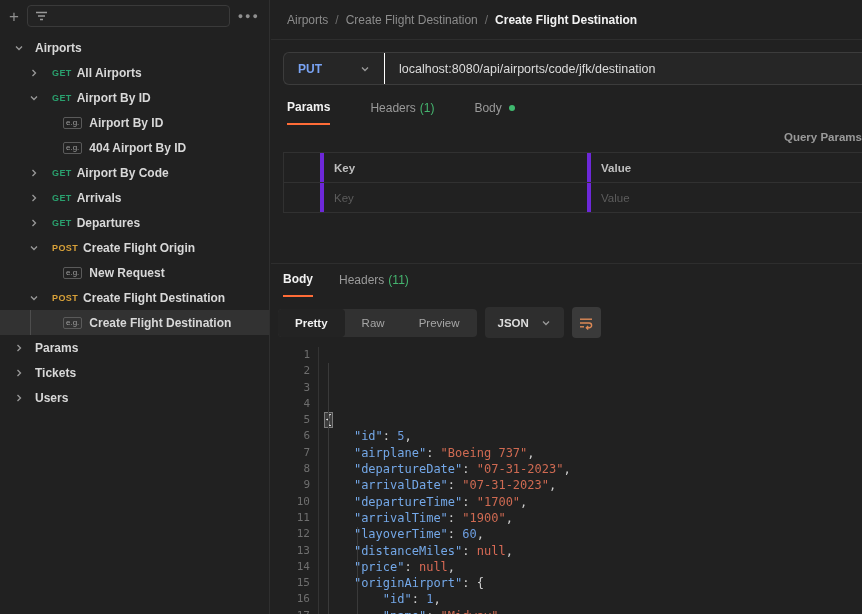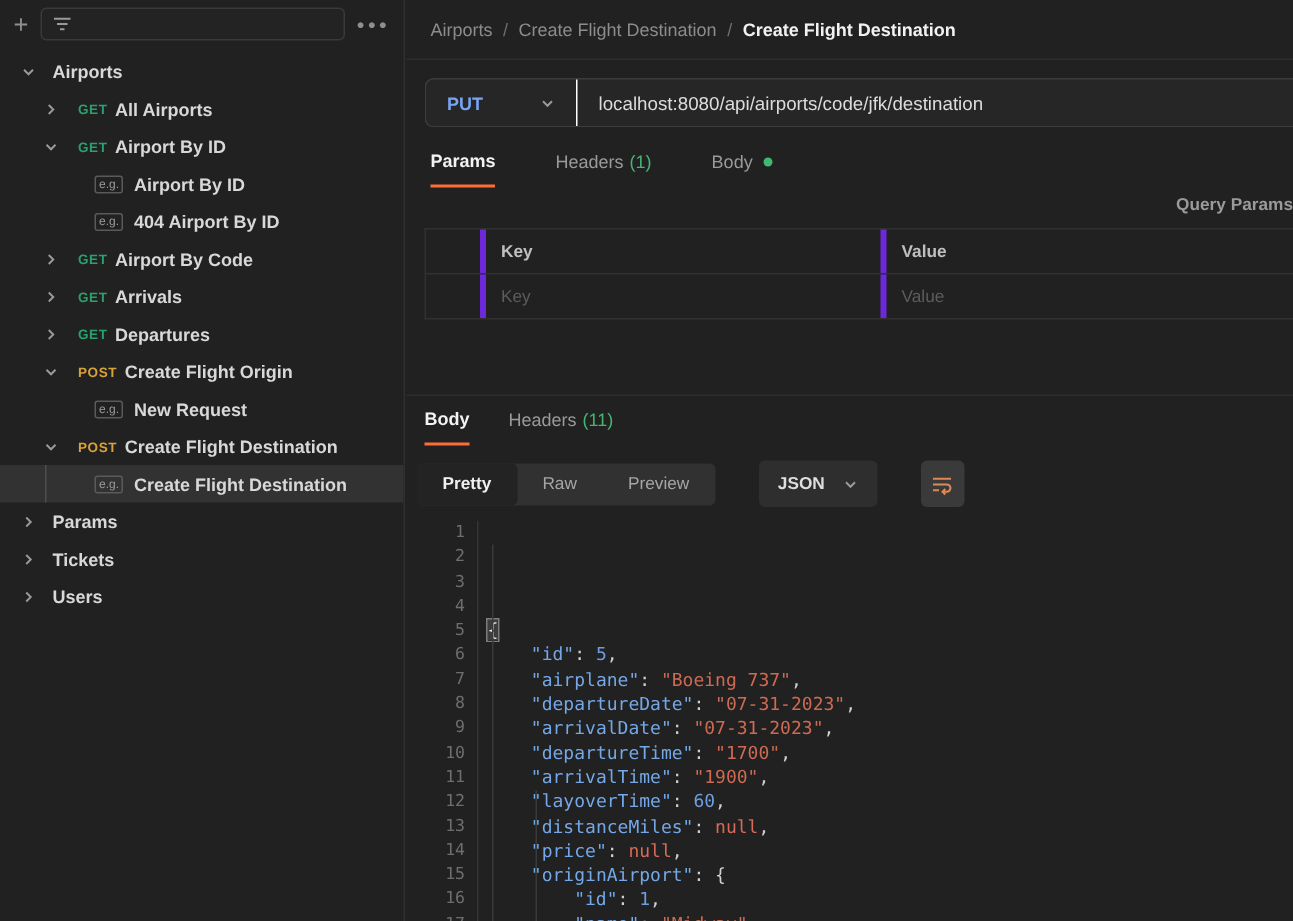--- a/index.html
+++ b/index.html
@@ -76,21 +76,21 @@
   .qp-table { margin:9px 0 0 12px; border:1px solid #313131; border-right:none; }
   .qp-row { display:grid; grid-template-columns:36px 267px 1fr; }
   .qp-row.head { border-bottom:1px solid #313131; }
   .qp-cell { height:29px; display:flex; align-items:center; padding-left:10px; border-left:4px solid #6d28d9; }
   .qp-cell:first-child { border-left:none; }
   .qp-row.head .qp-cell { font-weight:700; font-size:11.5px; color:#bfbfbf; }
   .qp-row.body .qp-cell { font-size:11.5px; color:#5c5c5c; cursor:text; }
   .pane-divider { position:absolute; left:0; right:0; top:263px; height:1px; background:#2e2e2e; }
   .resp { position:absolute; left:0; right:0; top:264px; bottom:0; }
   .resp-tabs { display:flex; gap:26px; padding-left:12px; margin-top:8px; font-size:12px; }
-  .resp-toolbar { display:flex; gap:29px; margin:10px 0 0 7px; align-items:center; }
+  .resp-toolbar { display:flex; gap:8px; margin:10px 0 0 7px; align-items:center; }
   .segmented { display:flex; background:#313131; border-radius:4px; font-size:11.5px; overflow:hidden; }
   .segment { padding:8px 17px; color:#a6a6a6; cursor:pointer; }
   .segment.active { background:#232323; color:#f0f0f0; font-weight:700; border-radius:4px; }
   .json-btn {
     display:flex; align-items:center; gap:12px; background:#2e2e2e; border-radius:4px;
     padding:0 13px; font-size:11.5px; font-weight:600; color:#dedede; cursor:pointer; height:31px;
   }
   .wrap-btn {
     width:29px; height:31px; background:#3a3a3a; border-radius:4px;
     display:flex; align-items:center; justify-content:center; cursor:pointer;

